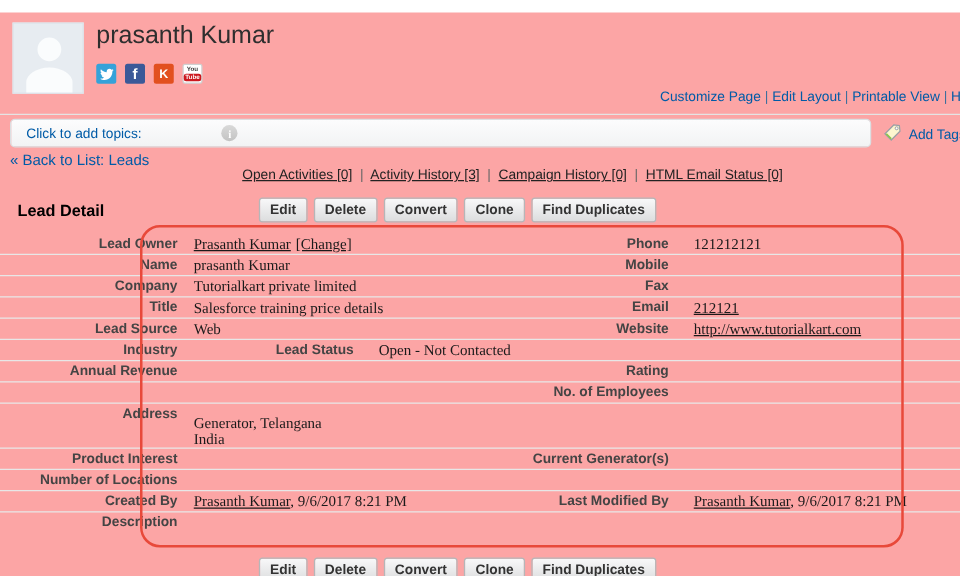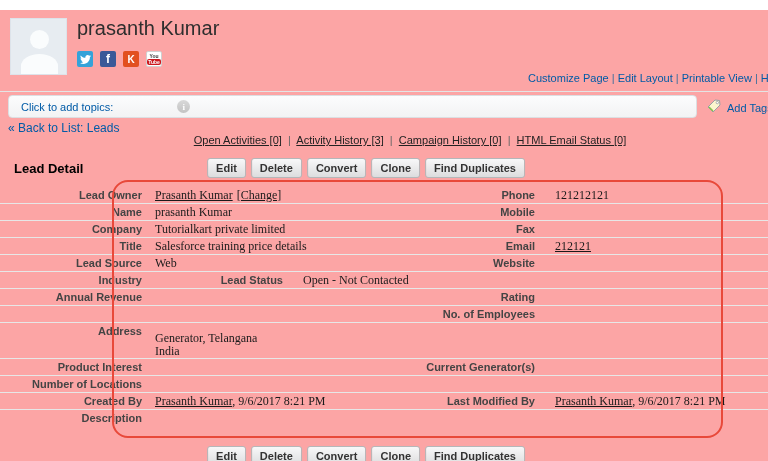--- a/index.html
+++ b/index.html
@@ -156,20 +156,21 @@
     <div class="row">
       <div class="lbl1">Title</div>
       <div class="val1">Salesforce training price details</div>
       <div class="lbl2">Email</div>
       <div class="val2"><a class="dlink">212121</a></div>
     </div>
     <div class="row">
       <div class="lbl1">Lead Source</div>
       <div class="val1">Web</div>
       <div class="lbl2">Website</div>
+      <div class="val2"><a class="dlink">http://www.tutorialkart.com</a></div>
     </div>
     <div class="row">
       <div class="lbl1">Industry</div>
       <div class="lbl2">Lead Status</div>
       <div class="val2">Open - Not Contacted</div>
     </div>
     <div class="row">
       <div class="lbl1">Annual Revenue</div>
       <div class="val1"></div>
       <div class="lbl2">Rating</div>

